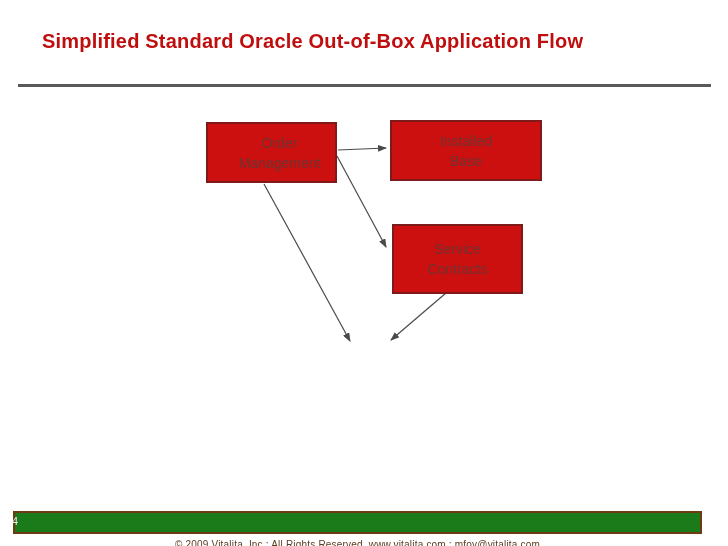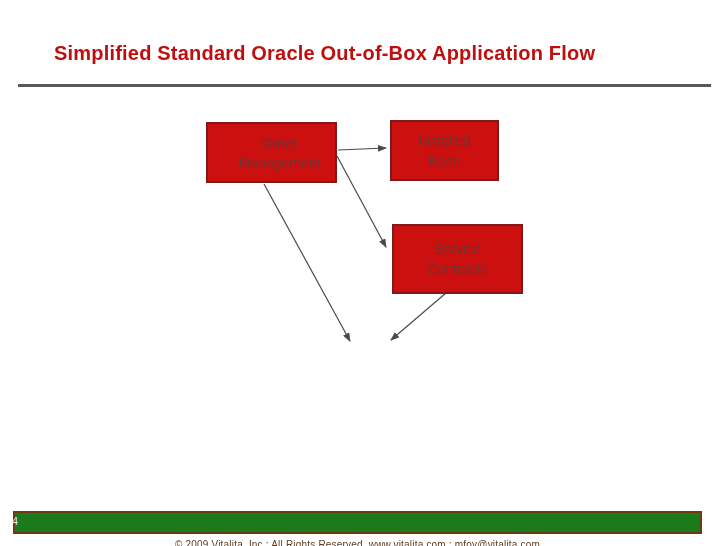--- a/index.html
+++ b/index.html
@@ -12,21 +12,21 @@
     position: relative;
     width: 728px;
     height: 546px;
     background: #ffffff;
     overflow: hidden;
   }
   .slide-title {
     position: absolute;
     left: 38px;
     top: 26px;
-    margin: 16px;
+    margin: 4px;
     font-size: 20px;
     font-weight: bold;
     letter-spacing: 0.2px;
     color: var(--title-color, #c00d0d);
     white-space: nowrap;
   }
   .title-rule {
     position: absolute;
     left: 18px;
     top: 84px;
@@ -50,21 +50,21 @@
     color: var(--node-text, #6f3331);
     display: flex;
     align-items: center;
     justify-content: center;
     text-align: center;
     white-space: pre-line;
     font-size: 14px;
     line-height: 20px;
   }
   .node-order-management   { left: 206px; top: 122px; width: 131px; height: 61px; padding-left: 16px; }
-  .node-installed-base     { left: 390px; top: 120px; width: 109px; height: 61px; }
+  .node-installed-base     { left: 390px; top: 120px; width: 152px; height: 61px; }
   .node-service-contracts  { left: 392px; top: 224px; width: 131px; height: 70px; }
   .node-accounts-receivable{ left: 303px; top: 346px; width: 131px; height: 60px; }
   .footer-bar {
     position: absolute;
     box-sizing: border-box;
     left: 13px;
     top: 511px;
     width: 689px;
     height: 23px;
     background: var(--footer-fill, #1b7b1b);

